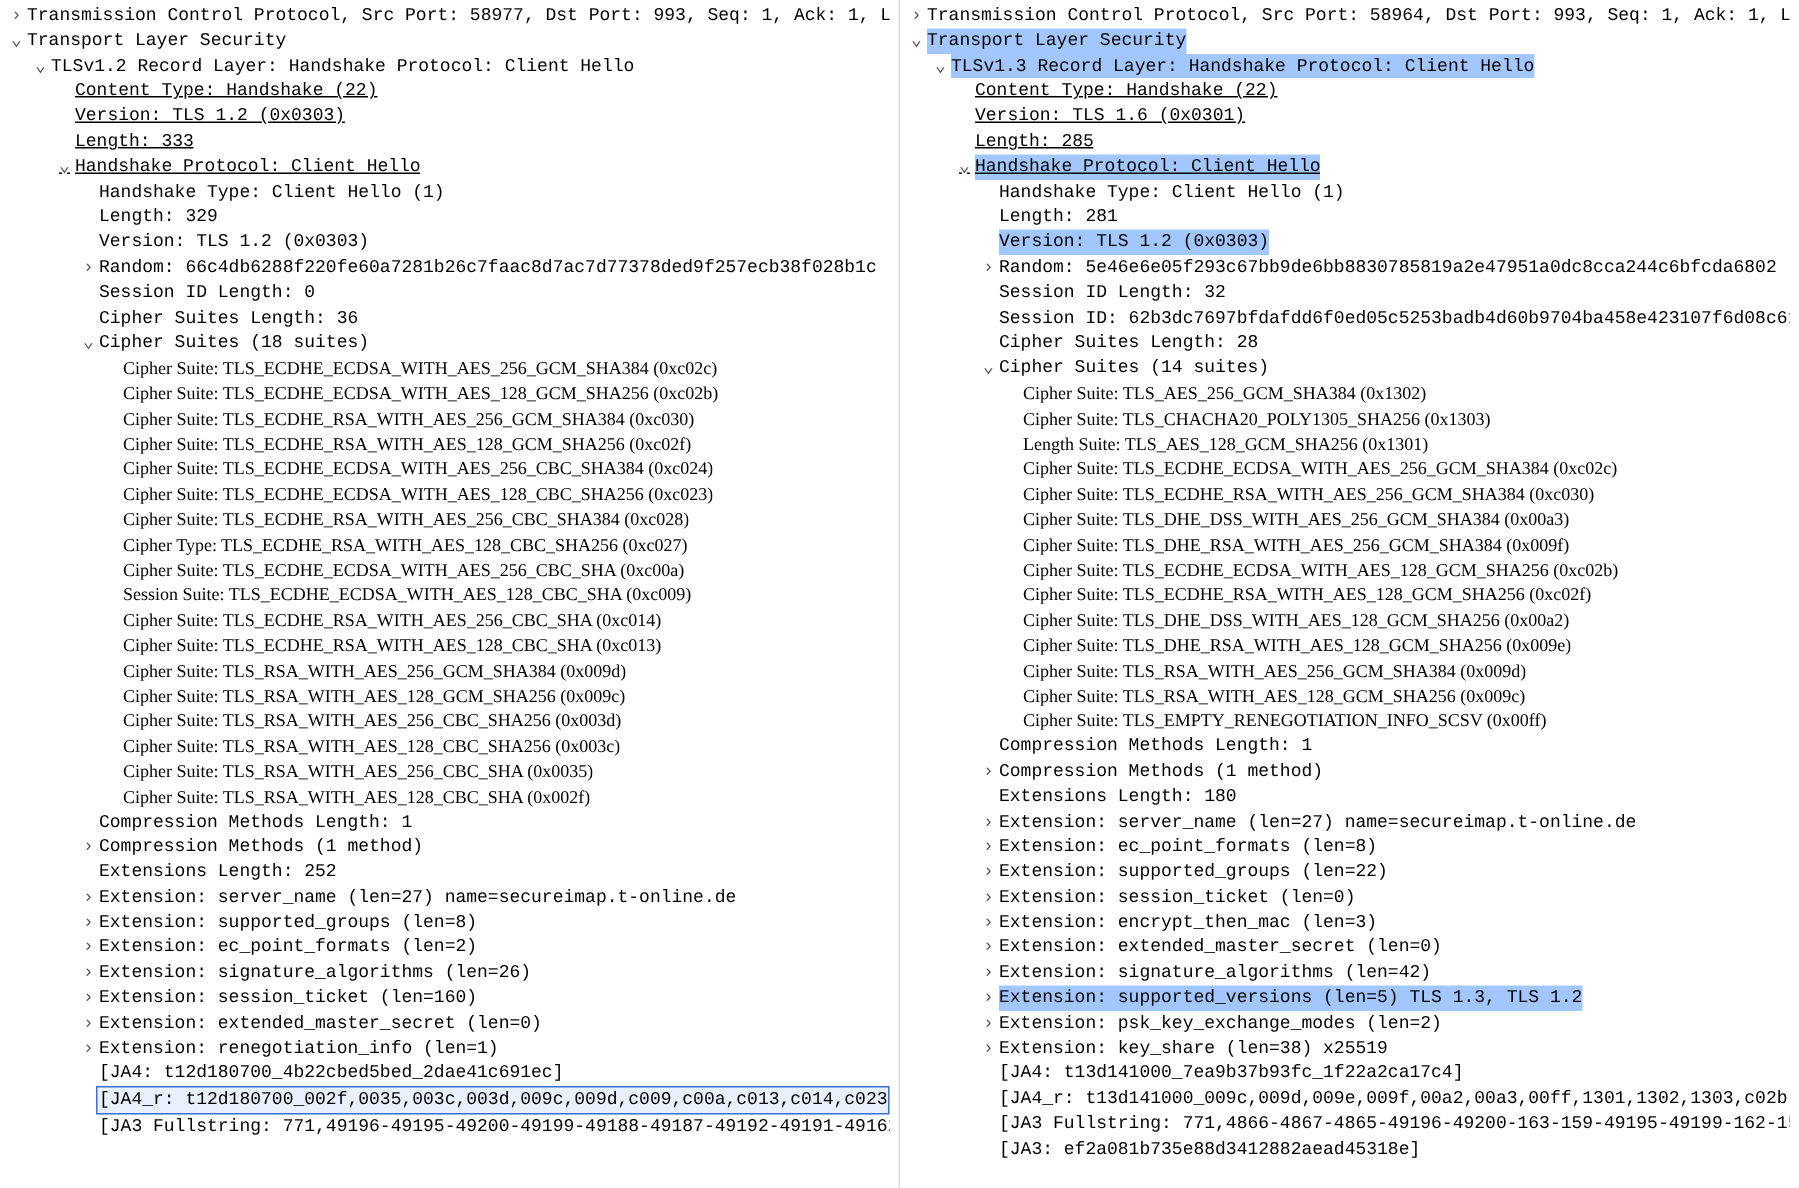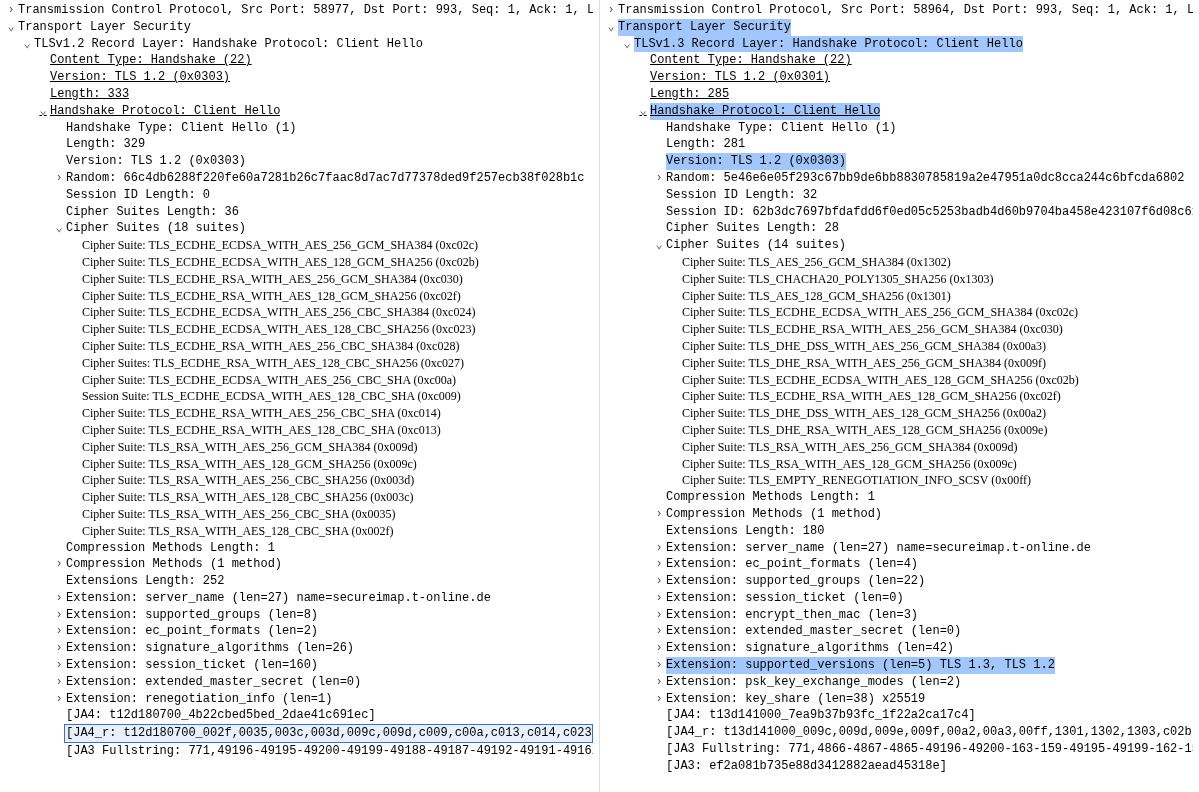--- a/index.html
+++ b/index.html
@@ -139,21 +139,21 @@
     <div class="row indent-4">
       <span class="toggle none"></span>
       <span class="rowtext">Cipher Suite: TLS_ECDHE_ECDSA_WITH_AES_128_CBC_SHA256 (0xc023)</span>
     </div>
     <div class="row indent-4">
       <span class="toggle none"></span>
       <span class="rowtext">Cipher Suite: TLS_ECDHE_RSA_WITH_AES_256_CBC_SHA384 (0xc028)</span>
     </div>
     <div class="row indent-4">
       <span class="toggle none"></span>
-      <span class="rowtext">Cipher Suites: TLS_ECDHE_RSA_WITH_AES_128_CBC_SHA256 (0xc027)</span>
+      <span class="rowtext">Cipher Type: TLS_ECDHE_RSA_WITH_AES_128_CBC_SHA256 (0xc027)</span>
     </div>
     <div class="row indent-4">
       <span class="toggle none"></span>
       <span class="rowtext">Cipher Suite: TLS_ECDHE_ECDSA_WITH_AES_256_CBC_SHA (0xc00a)</span>
     </div>
     <div class="row indent-4">
       <span class="toggle none"></span>
       <span class="rowtext">Session Suite: TLS_ECDHE_ECDSA_WITH_AES_128_CBC_SHA (0xc009)</span>
     </div>
     <div class="row indent-4">
@@ -253,21 +253,21 @@
     <div class="row indent-1">
       <span class="toggle">⌄</span>
       <span class="rowtext hl">TLSv1.3 Record Layer: Handshake Protocol: Client Hello</span>
     </div>
     <div class="row indent-2">
       <span class="toggle none"></span>
       <span class="rowtext">Content Type: Handshake (22)</span>
     </div>
     <div class="row indent-2">
       <span class="toggle none"></span>
-      <span class="rowtext">Version: TLS 1.2 (0x0301)</span>
+      <span class="rowtext">Version: TLS 1.6 (0x0301)</span>
     </div>
     <div class="row indent-2">
       <span class="toggle none"></span>
       <span class="rowtext">Length: 285</span>
     </div>
     <div class="row indent-2">
       <span class="toggle">⌄</span>
       <span class="rowtext hl">Handshake Protocol: Client Hello</span>
     </div>
     <div class="row indent-3">
@@ -305,21 +305,21 @@
     <div class="row indent-4">
       <span class="toggle none"></span>
       <span class="rowtext">Cipher Suite: TLS_AES_256_GCM_SHA384 (0x1302)</span>
     </div>
     <div class="row indent-4">
       <span class="toggle none"></span>
       <span class="rowtext">Cipher Suite: TLS_CHACHA20_POLY1305_SHA256 (0x1303)</span>
     </div>
     <div class="row indent-4">
       <span class="toggle none"></span>
-      <span class="rowtext">Cipher Suite: TLS_AES_128_GCM_SHA256 (0x1301)</span>
+      <span class="rowtext">Length Suite: TLS_AES_128_GCM_SHA256 (0x1301)</span>
     </div>
     <div class="row indent-4">
       <span class="toggle none"></span>
       <span class="rowtext">Cipher Suite: TLS_ECDHE_ECDSA_WITH_AES_256_GCM_SHA384 (0xc02c)</span>
     </div>
     <div class="row indent-4">
       <span class="toggle none"></span>
       <span class="rowtext">Cipher Suite: TLS_ECDHE_RSA_WITH_AES_256_GCM_SHA384 (0xc030)</span>
     </div>
     <div class="row indent-4">
@@ -369,21 +369,21 @@
     <div class="row indent-3">
       <span class="toggle none"></span>
       <span class="rowtext">Extensions Length: 180</span>
     </div>
     <div class="row indent-3">
       <span class="toggle">›</span>
       <span class="rowtext">Extension: server_name (len=27) name=secureimap.t-online.de</span>
     </div>
     <div class="row indent-3">
       <span class="toggle">›</span>
-      <span class="rowtext">Extension: ec_point_formats (len=4)</span>
+      <span class="rowtext">Extension: ec_point_formats (len=8)</span>
     </div>
     <div class="row indent-3">
       <span class="toggle">›</span>
       <span class="rowtext">Extension: supported_groups (len=22)</span>
     </div>
     <div class="row indent-3">
       <span class="toggle">›</span>
       <span class="rowtext">Extension: session_ticket (len=0)</span>
     </div>
     <div class="row indent-3">

